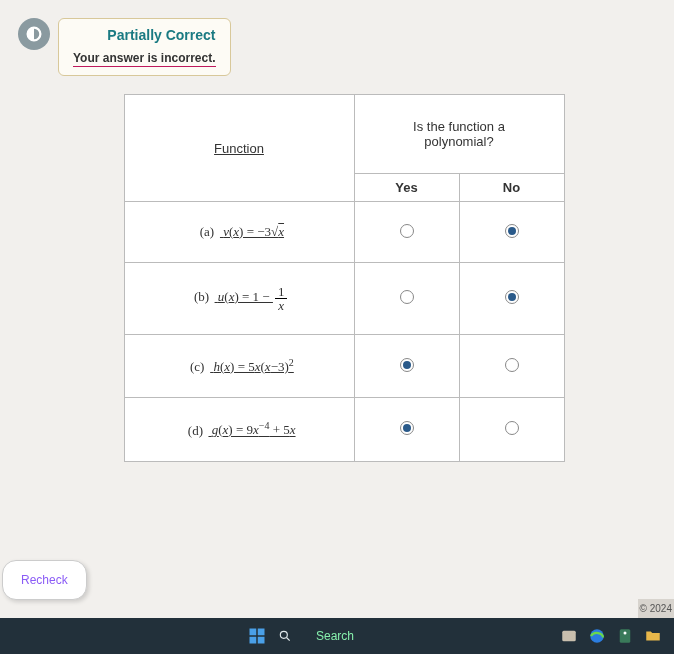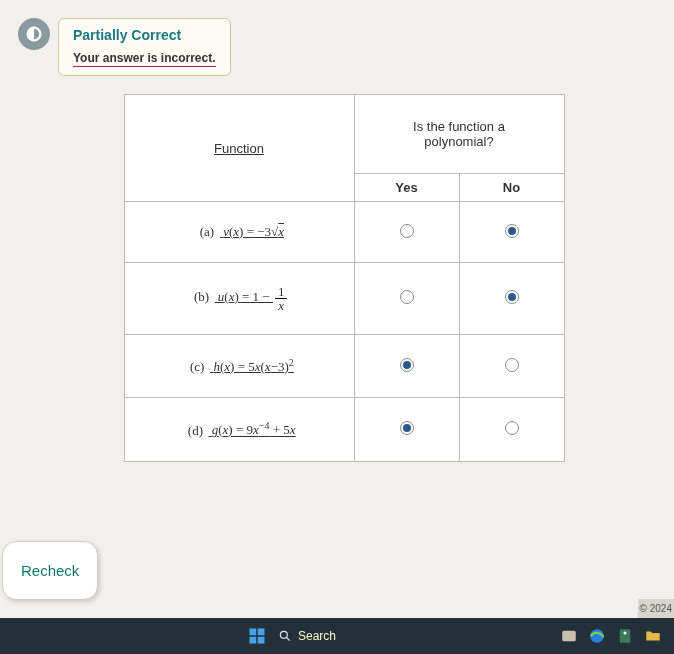--- a/index.html
+++ b/index.html
@@ -38,20 +38,21 @@
       border: 1px solid #d8c89a;
       border-radius: 6px;
       padding: 8px 14px;
       background: #fdfbf5;
     }
     .status-title {
       color: #1a7a82;
       font-weight: bold;
       font-size: 14px;
       margin-bottom: 6px;
+      text-align: right;
     }
     .status-msg {
       font-size: 12px;
       color: #333;
       border-bottom: 1px solid #be185d;
       display: inline-block;
       padding-bottom: 1px;
       font-weight: bold;
     }
     .prompt {
@@ -168,23 +169,23 @@
     }
     .action-btn svg { width:16px; height:16px; fill:#fff; stroke:#fff; }
 
     .recheck {
       position:absolute;
       left:2px;
       bottom:54px;
       background:#fff;
       border:1px solid #ccc;
       border-radius: 14px;
-      padding:20px 18px;
-      font-size:15px;
-      color:#0f766e;
+      padding:12px 18px;
+      font-size:12px;
+      color:#8b5cf6;
       box-shadow: 2px 2px 4px rgba(0,0,0,0.15);
     }
     .copyright{
       position:absolute;
       right:0;
       bottom:36px;
       font-size:10px;
       color:#555;
       background:#d8d4ce;
       padding:4px 2px;
@@ -199,22 +200,22 @@
       align-items:center;
       gap:12px;
       padding:0 8px;
     }
     .taskbar .spacer{flex:1}
     .win-icon { width:18px; height:18px; margin-left: 240px;}
     .win-icon rect{ fill:#4aa0e8; }
     .search-bubble{
       display:flex;
       align-items:center;
-      gap:6px;
-      color:#fef9c3;
+      gap:24px;
+      color:#86efac;
       font-size:12px;
     }
     .search-bubble svg{width:14px;height:14px;stroke:#dfe7ea;fill:none;stroke-width:2;}
     .tray{display:flex;gap:10px;align-items:center;margin-right:4px;}
     .tray-ico{width:18px;height:18px;}
   </style>
 </head>
 <body>
 
 <div class="content">

